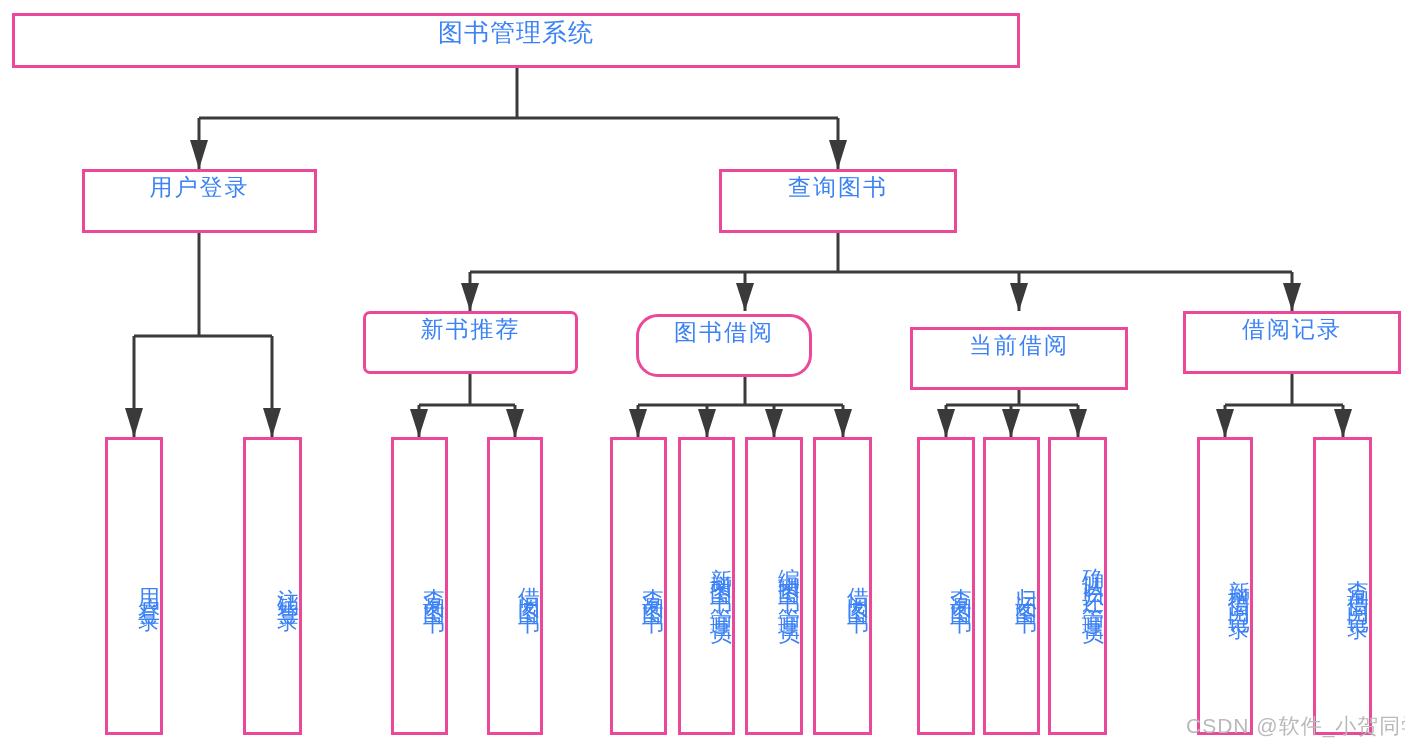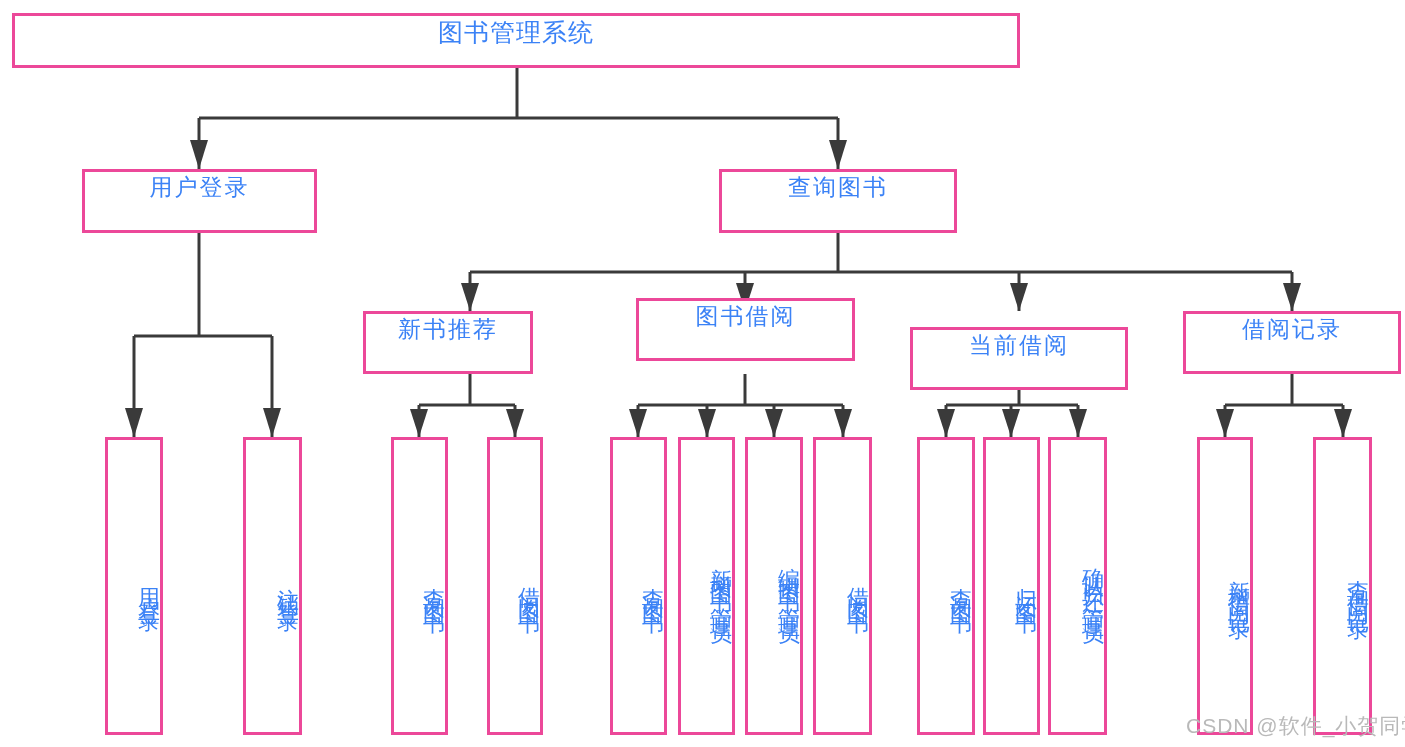--- a/index.html
+++ b/index.html
@@ -131,24 +131,24 @@
     <span>图书管理系统</span>
   </div>
 
   <div class="node hbox" style="left:82px; top:169px; width:235px; height:64px;">
     <span>用户登录</span>
   </div>
   <div class="node hbox" style="left:719px; top:169px; width:238px; height:64px;">
     <span>查询图书</span>
   </div>
 
-  <div class="node hbox" style="left:363px; top:311px; width:170px; height:63px;">
+  <div class="node hbox" style="left:363px; top:311px; width:215px; height:63px;border-radius:7px;">
     <span>新书推荐</span>
   </div>
-  <div class="node hbox" style="left:636px; top:298px; width:219px; height:63px;">
+  <div class="node hbox" style="left:636px; top:314px; width:176px; height:63px;border-radius:22px;">
     <span>图书借阅</span>
   </div>
   <div class="node hbox" style="left:910px; top:311px; width:218px; height:63px;margin-top:16px;">
     <span>当前借阅</span>
   </div>
   <div class="node hbox" style="left:1183px; top:311px; width:218px; height:63px;">
     <span>借阅记录</span>
   </div>
 
   <div class="node leaf" style="left:105px; top:437px; width:58px; height:298px;">

